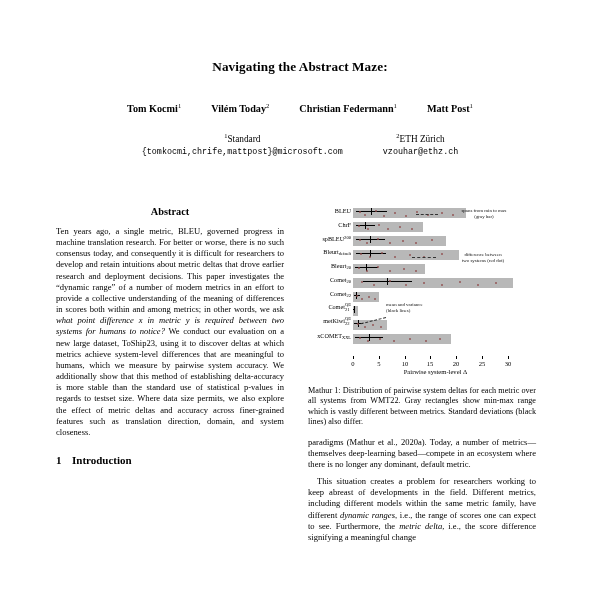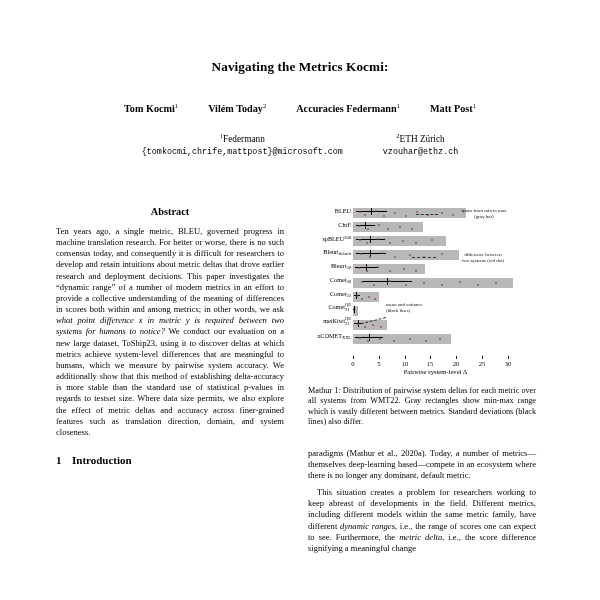--- a/index.html
+++ b/index.html
@@ -187,33 +187,33 @@
   }
   .caption b{font-weight:normal;}
 </style>
 </head>
 <body>
 
 <div class="page">
 
   <div class="title-block">
     <div class="paper-title">
-      <div>Navigating the Metrics Kocmi:</div>
+      <div>Navigating the Abstract Maze:</div>
     </div>
 
     <div class="authors">
       <span class="author"><span>Tom Kocmi</span><sup>1</sup></span>
       <span class="author"><span>Vilém Today</span><sup>2</sup></span>
-      <span class="author"><span>Accuracies Federmann</span><sup>1</sup></span>
+      <span class="author"><span>Christian Federmann</span><sup>1</sup></span>
       <span class="author"><span>Matt Post</span><sup>1</sup></span>
     </div>
 
     <div class="affils">
       <div class="affil">
-        <div><sup>1</sup><span>Federmann</span></div>
+        <div><sup>1</sup><span>Standard</span></div>
         <div class="mono">{tomkocmi,chrife,mattpost}@microsoft.com</div>
       </div>
       <div class="affil">
         <div><sup>2</sup><span>ETH Zürich</span></div>
         <div class="mono">vzouhar@ethz.ch</div>
       </div>
     </div>
   </div>
 
   <div class="columns">
@@ -379,17 +379,17 @@
             <div class="ticklab" style="left:129px;">25</div>
             <div class="tick" style="left:155px;"></div>
             <div class="ticklab" style="left:155px;">30</div>
             <div class="xaxis-title">Pairwise system-level Δ</div>
           </div>
         </div>
 
         <p class="caption"><b>Mathur 1:</b><span> Distribution of pairwise system deltas for each metric over all systems from WMT22. Gray rectangles show min-max range which is vastly different between metrics. Standard deviations (black lines) also differ.</span></p>
       </div>
 
-      <p class="body" style="margin-top:20px;">paradigms (Mathur et al., 2020a). Today, a number of metrics—themselves deep-learning based—compete in an ecosystem where there is no longer any dominant, default metric.</p>
+      <p class="body" style="margin-top:9px;">paradigms (Mathur et al., 2020a). Today, a number of metrics—themselves deep-learning based—compete in an ecosystem where there is no longer any dominant, default metric.</p>
       <p class="body indent" style="margin-top:6px;"><span>This situation creates a problem for researchers working to keep abreast of developments in the field. Different metrics, including different models within the same metric family, have different </span><i>dynamic ranges</i><span>, i.e., the range of scores one can expect to see. Furthermore, the </span><i>metric delta</i><span>, i.e., the score difference signifying a meaningful change</span></p>
     </div>
   </div>
 </div>
 
 </body></html>

